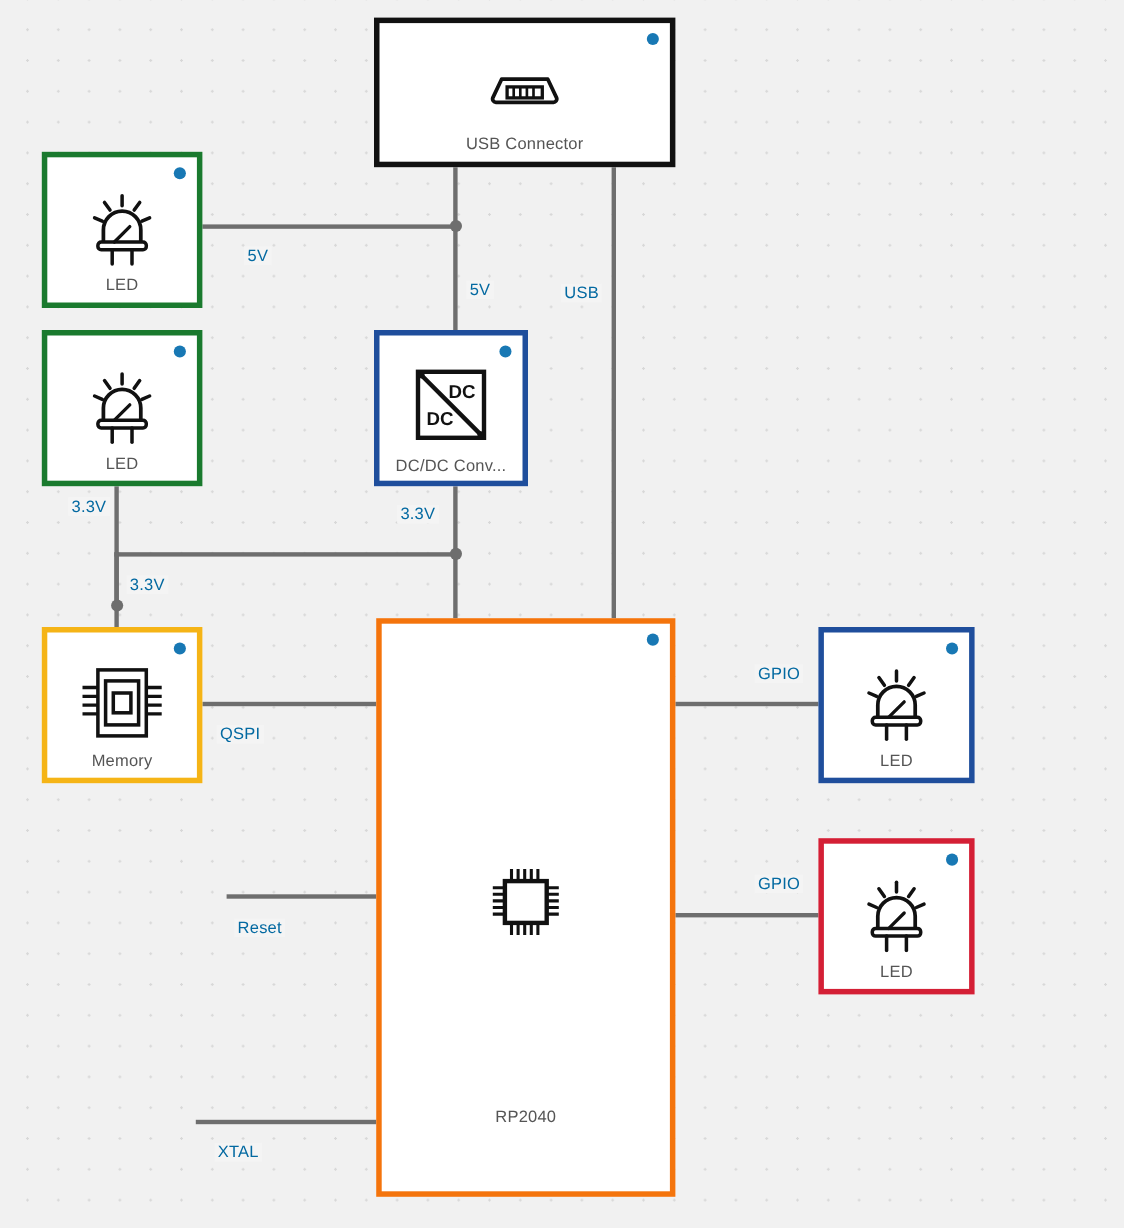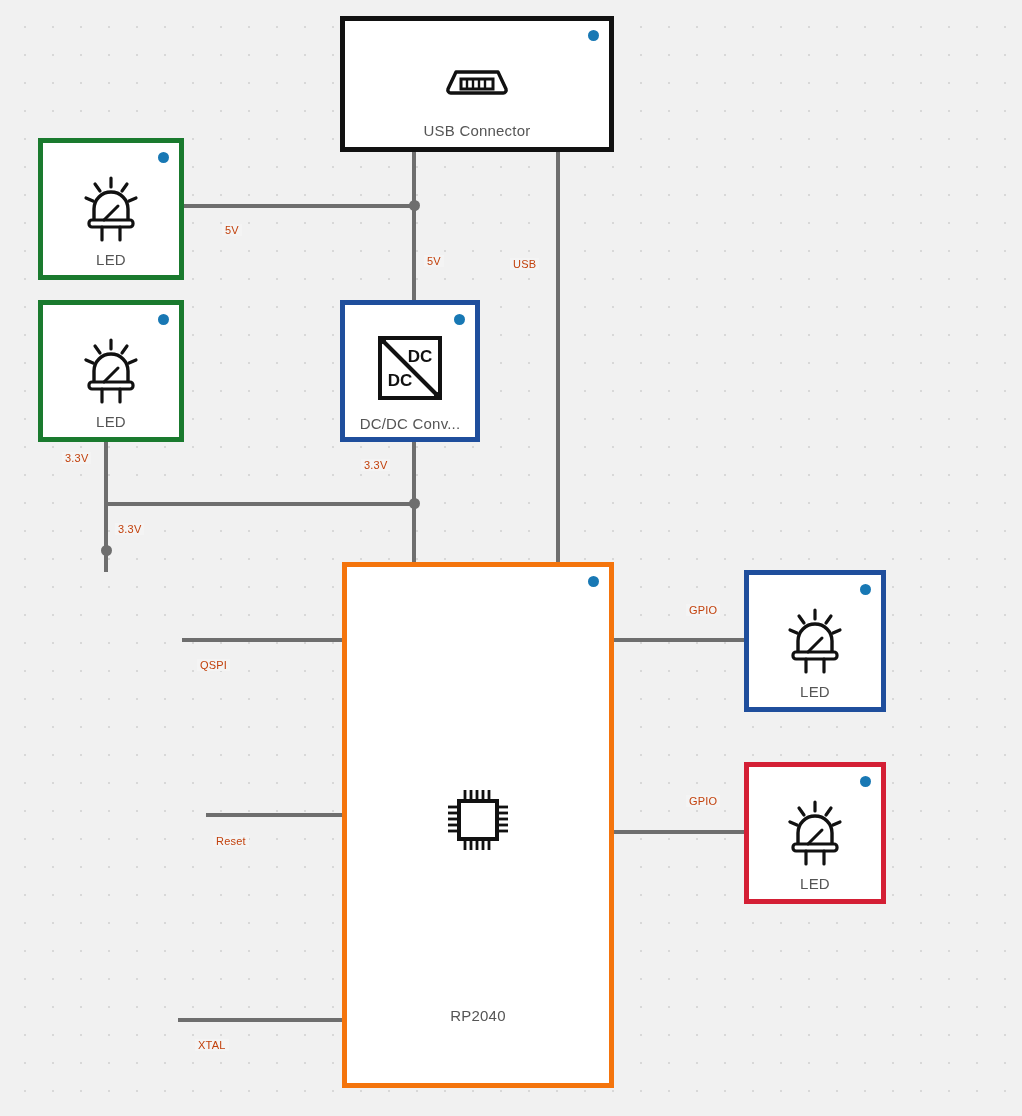--- a/index.html
+++ b/index.html
@@ -30,22 +30,22 @@
   .junction {
     position: absolute;
     width: 11px;
     height: 11px;
     border-radius: 50%;
     background: #6e6e6e;
     z-index: 3;
   }
   .wire-label {
     position: absolute;
-    font-size: 11px;
-    color: #c2410c;
+    font-size: 15px;
+    color: #0369a1;
     background: #f4f4f4;
     padding: 0 3px;
     white-space: nowrap;
     z-index: 4;
     letter-spacing: .2px;
   }
 
   
   .block {
     position: absolute;
@@ -217,20 +217,41 @@
         <line x1="6" y1="6" x2="62" y2="62" stroke="#111" stroke-width="4"></line>
         <circle cx="7" cy="7" r="3" fill="#111"></circle>
         <circle cx="61" cy="61" r="3" fill="#111"></circle>
         <text x="44" y="28" font-family="Liberation Sans, sans-serif" font-size="17" font-weight="bold" fill="#111" text-anchor="middle">DC</text>
         <text x="24" y="52" font-family="Liberation Sans, sans-serif" font-size="17" font-weight="bold" fill="#111" text-anchor="middle">DC</text>
       </svg>
     </span>
     <span class="caption">DC/DC Conv...</span>
   </div>
 
+  <div class="block b-memory">
+    <span class="dot"></span>
+    <span class="glyph" style="margin-top:-4px;">
+      <svg width="84" height="72" viewBox="0 0 84 72">
+        <rect x="20" y="6" width="44" height="60" fill="none" stroke="#111" stroke-width="3.2"></rect>
+        <rect x="27" y="16" width="30" height="40" fill="none" stroke="#111" stroke-width="3.2"></rect>
+        <rect x="34" y="27" width="16" height="18" fill="none" stroke="#111" stroke-width="3.2"></rect>
+        <g stroke="#111" stroke-width="3" stroke-linecap="butt">
+          <line x1="6" y1="22" x2="20" y2="22"></line>
+          <line x1="6" y1="30" x2="20" y2="30"></line>
+          <line x1="6" y1="38" x2="20" y2="38"></line>
+          <line x1="6" y1="46" x2="20" y2="46"></line>
+          <line x1="64" y1="22" x2="78" y2="22"></line>
+          <line x1="64" y1="30" x2="78" y2="30"></line>
+          <line x1="64" y1="38" x2="78" y2="38"></line>
+          <line x1="64" y1="46" x2="78" y2="46"></line>
+        </g>
+      </svg>
+    </span>
+    <span class="caption">Memory</span>
+  </div>
 
 
 
   <div class="block b-rp2040">
     <span class="dot"></span>
     <span class="glyph">
       <svg width="70" height="70" viewBox="0 0 70 70">
         <rect x="16" y="16" width="38" height="38" fill="none" stroke="#111" stroke-width="4"></rect>
         <g stroke="#111" stroke-width="2.8" stroke-linecap="butt">
           <line x1="22" y1="5" x2="22" y2="16"></line>

